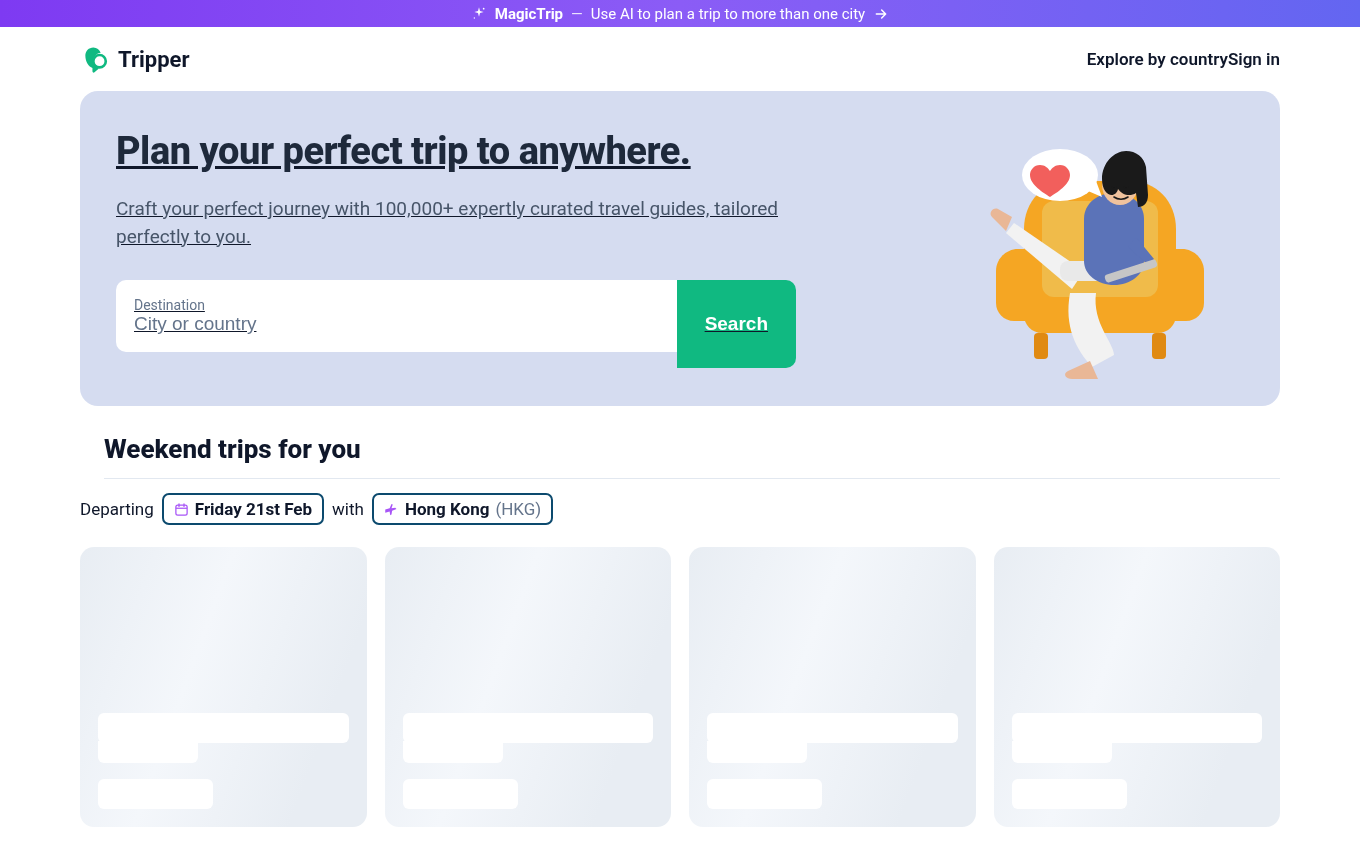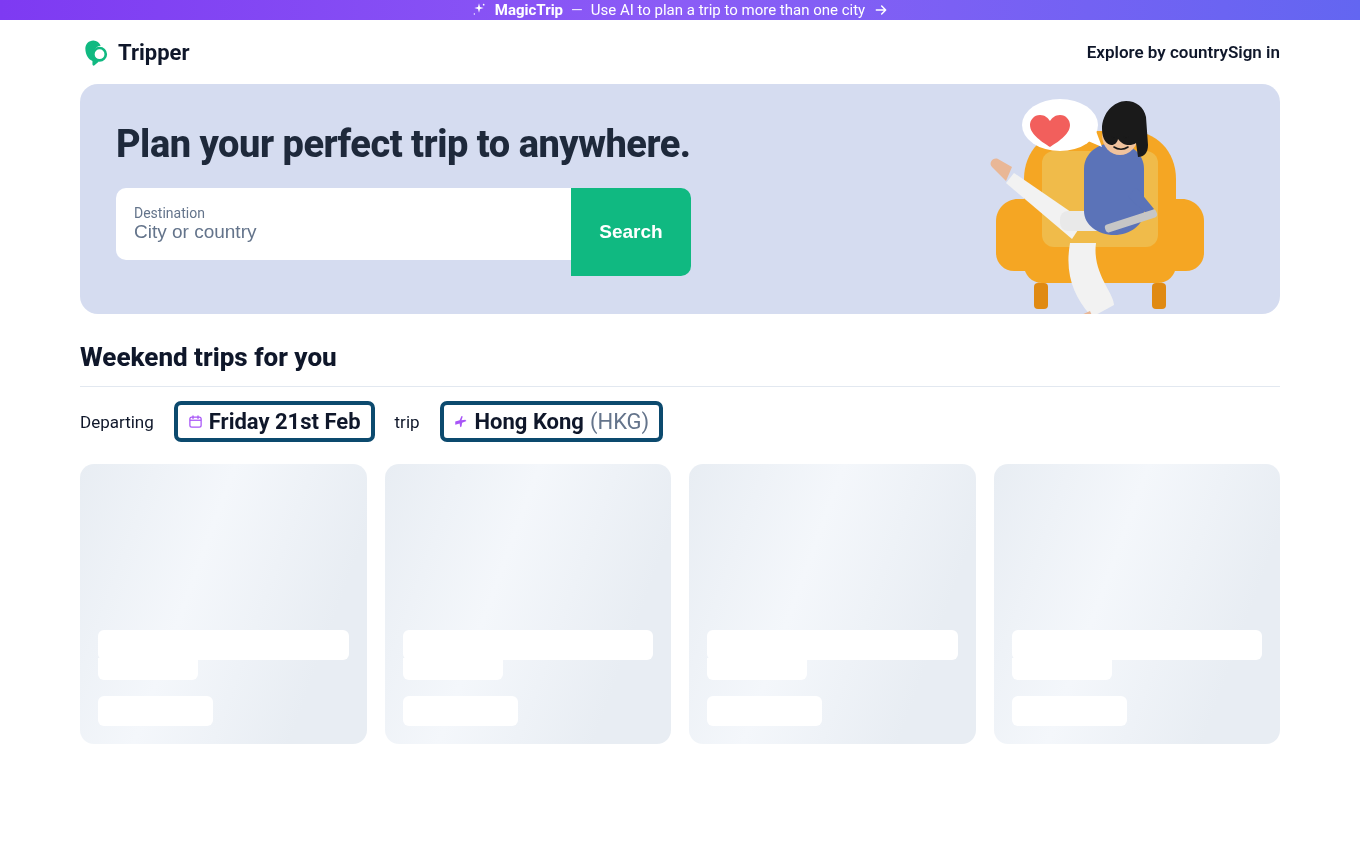--- a/index.html
+++ b/index.html
@@ -7,21 +7,21 @@
       padding: 0;
       box-sizing: border-box;
     }
     body {
       font-family: -apple-system, BlinkMacSystemFont, 'Segoe UI', Roboto, Helvetica, Arial, sans-serif;
       background: #fff;
       color: #0f172a;
     }
     .banner {
       background: linear-gradient(90deg, #7e3af2 0%, #8b5cf6 50%, #6366f1 100%);
-      height: 20px;
+      height: 27px;
       display: flex;
       align-items: center;
       justify-content: center;
       gap: 8px;
       color: #fff;
       font-size: 15px;
       cursor: pointer;
     }
     .banner .sparkle {
       width: 16px;
@@ -77,20 +77,21 @@
       max-width: 1200px;
       margin: 0 auto 28px;
       background: #d5dcf0;
       border-radius: 18px;
       display: flex;
       justify-content: space-between;
       align-items: center;
       padding: 38px 36px 38px 36px;
       position: relative;
       overflow: hidden;
+      text-decoration: underline;
     }
     .hero-left {
       max-width: 740px;
       z-index: 1;
     }
     .hero-title {
       font-size: 38px;
       font-weight: 800;
       color: #1e293b;
       letter-spacing: -0.5px;
@@ -156,41 +157,42 @@
       max-width: 1200px;
       margin: 0 auto;
     }
     .section-title {
       font-size: 26px;
       font-weight: 800;
       color: #0f172a;
       padding-bottom: 14px;
       border-bottom: 1px solid #e2e8f0;
       margin-bottom: 14px;
+      margin-left: 24px;
     }
     .filter-row {
       display: flex;
       align-items: center;
-      gap: 20px;
+      gap: 8px;
       font-size: 17px;
       color: #0f172a;
       margin-bottom: 22px;
     }
     .filter-text {
       color: #0f172a;
     }
     .pill {
       display: inline-flex;
       align-items: center;
       gap: 6px;
-      border: 4px solid #0c4a6e;
+      border: 2px solid #0c4a6e;
       border-radius: 7px;
       padding: 4px 10px;
       cursor: pointer;
-      font-size: 22px;
+      font-size: 17px;
     }
     .pill-icon {
       width: 15px;
       height: 15px;
     }
     .pill strong {
       font-weight: 700;
     }
     .pill .code {
       color: #64748b;
@@ -261,20 +263,21 @@
   </div>
   <nav class="nav">
     <a class="nav-link">Explore by country</a>
     <a class="nav-link">Sign in</a>
   </nav>
 </header>
 
 <section class="hero">
   <div class="hero-left">
     <h1 class="hero-title">Plan your perfect trip to anywhere.</h1>
+    <p class="hero-subtitle">Craft your perfect journey with 100,000+ expertly curated travel guides, tailored perfectly to you.</p>
     <div class="search-row">
       <div class="search-input-wrap">
         <div class="search-label">Destination</div>
         <input class="search-input" placeholder="City or country" style="">
       </div>
       <button class="search-button">Search</button>
     </div>
   </div>
 
   <svg class="hero-illustration" viewBox="0 0 280 260">
@@ -314,21 +317,21 @@
   <div class="filter-row">
     <span class="filter-text">Departing</span>
     <span class="pill">
       <svg class="pill-icon" viewBox="0 0 24 24" fill="none">
         <rect x="3" y="5" width="18" height="16" rx="3" stroke="#a855f7" stroke-width="2"></rect>
         <path d="M3 10h18" stroke="#a855f7" stroke-width="2"></path>
         <path d="M8 3v4M16 3v4" stroke="#a855f7" stroke-width="2" stroke-linecap="round"></path>
       </svg>
       <strong>Friday 21st Feb</strong>
     </span>
-    <span class="filter-text">trip</span>
+    <span class="filter-text">with</span>
     <span class="pill">
       <svg class="pill-icon" viewBox="0 0 24 24" fill="#a855f7">
         <path d="M2 12l7-2 3-7 2 1-2 6 6-1 2 2-7 3-1 6-2 1-1-6-7 2v-5z"></path>
       </svg>
       <strong>Hong Kong</strong>
       <span class="code">(HKG)</span>
     </span>
   </div>
 
   <div class="cards">

